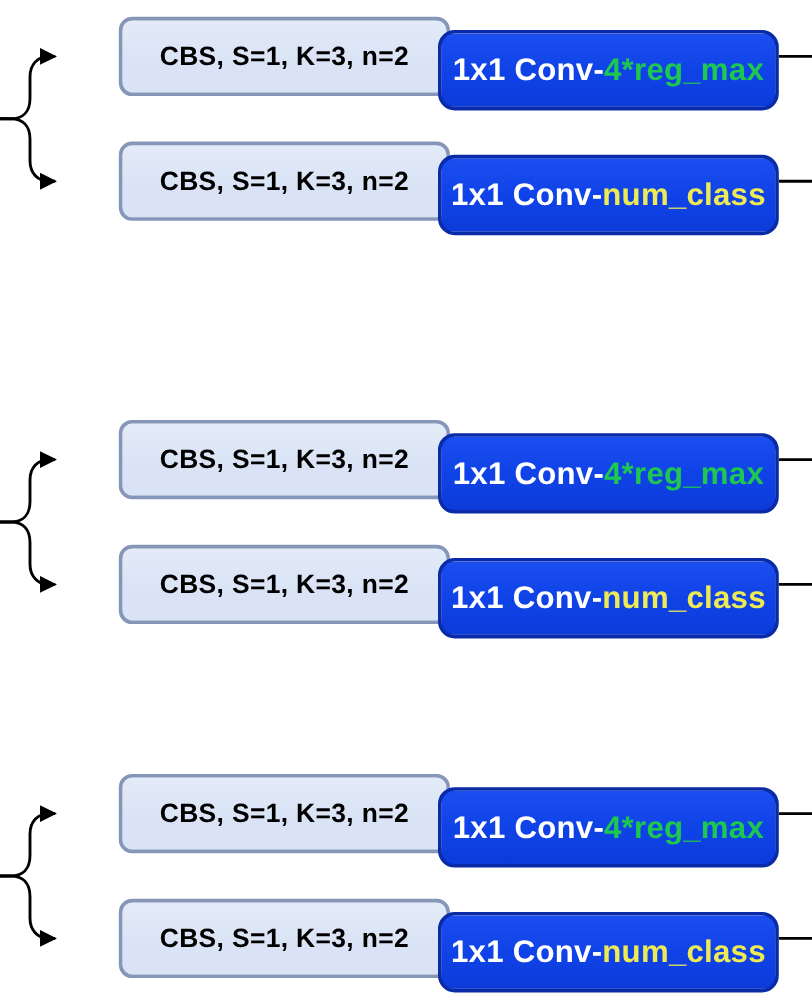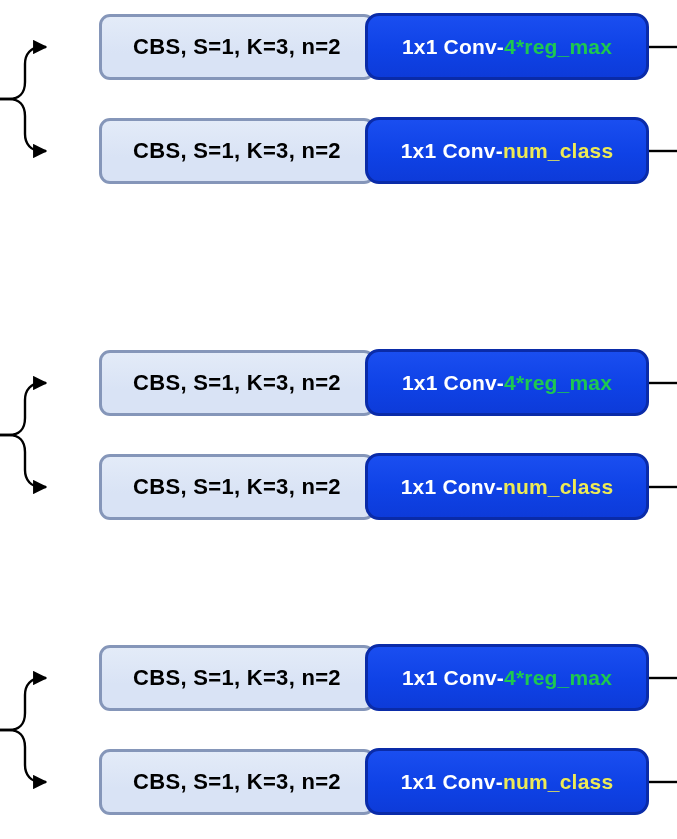--- a/index.html
+++ b/index.html
@@ -41,22 +41,23 @@
     margin-left: 44px;
   }
   .conv {
     left: 365px;
     width: 284px;
     height: 67px;
     background: linear-gradient(180deg, #1a4ef0 0%, #0f42e6 55%, #0d3bd9 100%);
     border: 3px solid #0a2ba8;
     border-radius: 14px;
     color: #ffffff;
-    font-size: 21px;
+    font-size: 26px;
     letter-spacing: 0.2px;
+    margin-top: 12px;
   }
   .sfx.green  { color: #1ec850; }
   .sfx.yellow { color: #eeea55; }
   .watermark {
     position: absolute;
     left: 546px;
     top: 794px;
     font-size: 24px;
     font-weight: bold;
     letter-spacing: 1px;

